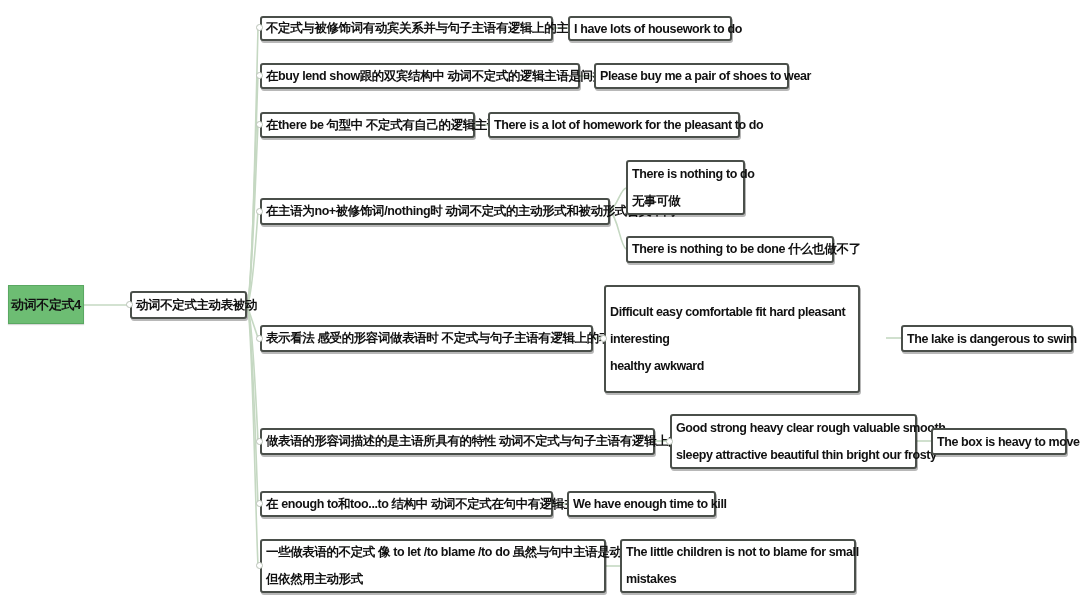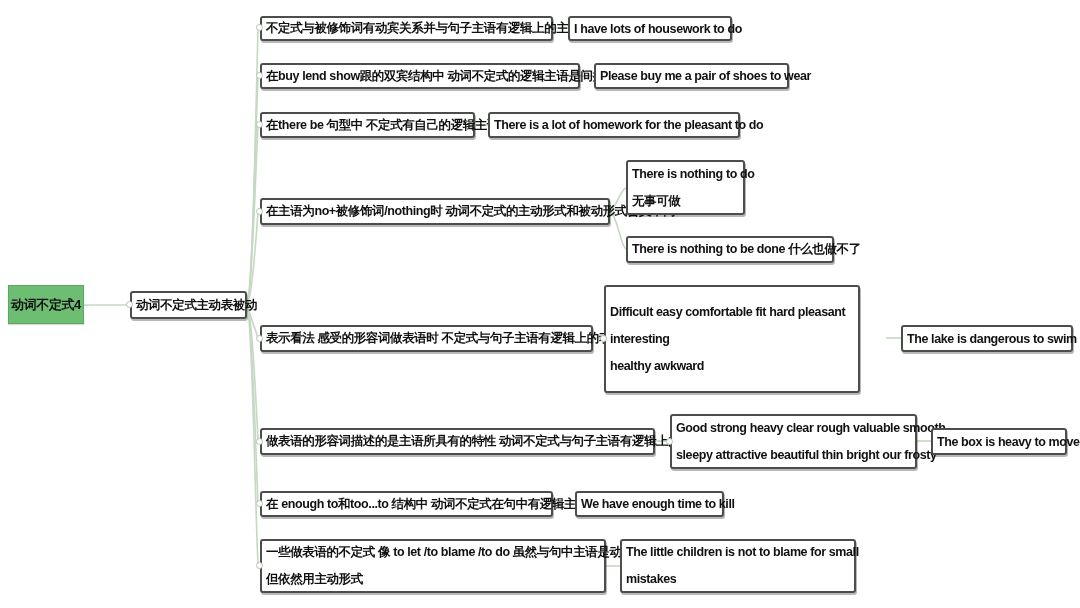--- a/index.html
+++ b/index.html
@@ -125,21 +125,21 @@
   <span>Good strong heavy clear rough valuable smooth</span>
   <span>sleepy attractive beautiful thin bright our frosty</span>
 </div>
 <div class="node" style="left:931px; top:428px; width:136px; height:27px;">
   <span>The box is heavy to move</span>
 </div>
 
 <div class="node" style="left:260px; top:491px; width:293px; height:26px;">
   <span>在 enough to和too...to 结构中 动词不定式在句中有逻辑主语时</span>
 </div>
-<div class="node" style="left:567px; top:491px; width:149px; height:26px;margin-left:8px;">
+<div class="node" style="left:567px; top:491px; width:149px; height:26px;">
   <span>We have enough time to kill</span>
 </div>
 
 <div class="node multi" style="left:260px; top:539px; width:346px; height:54px;">
   <span>一些做表语的不定式 像 to let /to blame /to do 虽然与句中主语是动宾关系</span>
   <span>但依然用主动形式</span>
 </div>
 <div class="node multi" style="left:620px; top:539px; width:236px; height:54px;">
   <span>The little children is not to blame for small</span>
   <span>mistakes</span>

